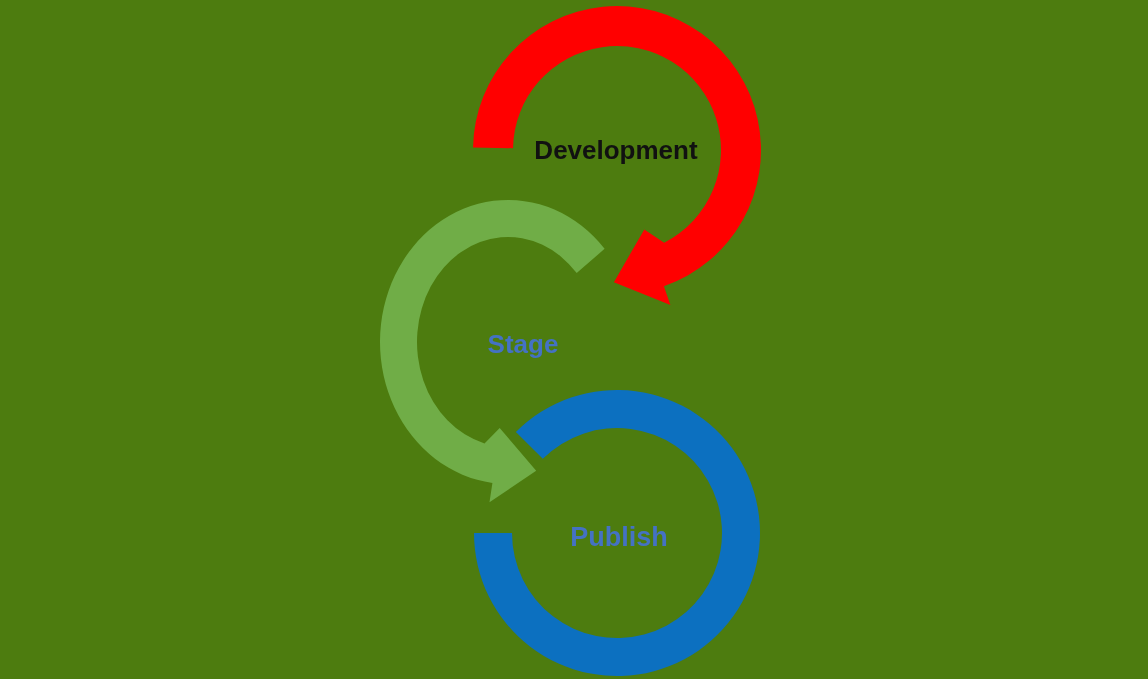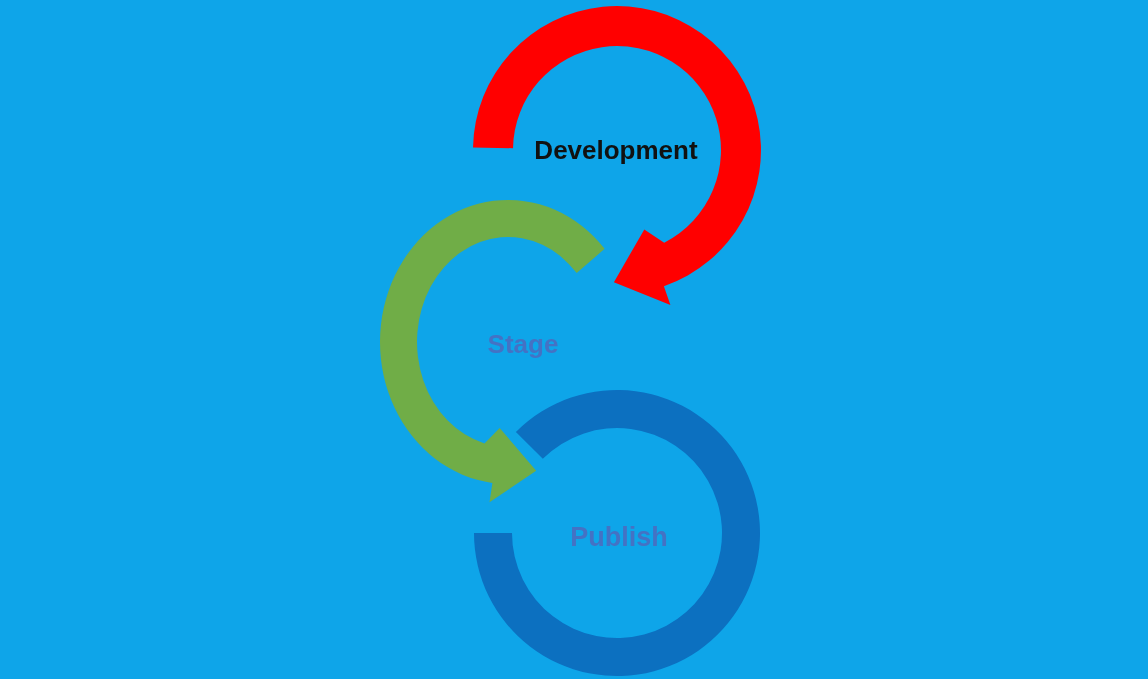--- a/index.html
+++ b/index.html
@@ -4,21 +4,21 @@
 <style>
   * { margin: 0; padding: 0; box-sizing: border-box; }
   html, body {
     font-family: "Liberation Sans", "DejaVu Sans", sans-serif;
     background: #ffffff;
   }
   .canvas {
     position: relative;
     width: 1148px;
     height: 679px;
-    background: #0ea5e9;
+    background: #4d7c0f;
     overflow: hidden;
   }
   .diagram-svg {
     position: absolute;
     left: 0;
     top: 0;
     width: 1148px;
     height: 679px;
   }
   .stage-label {

